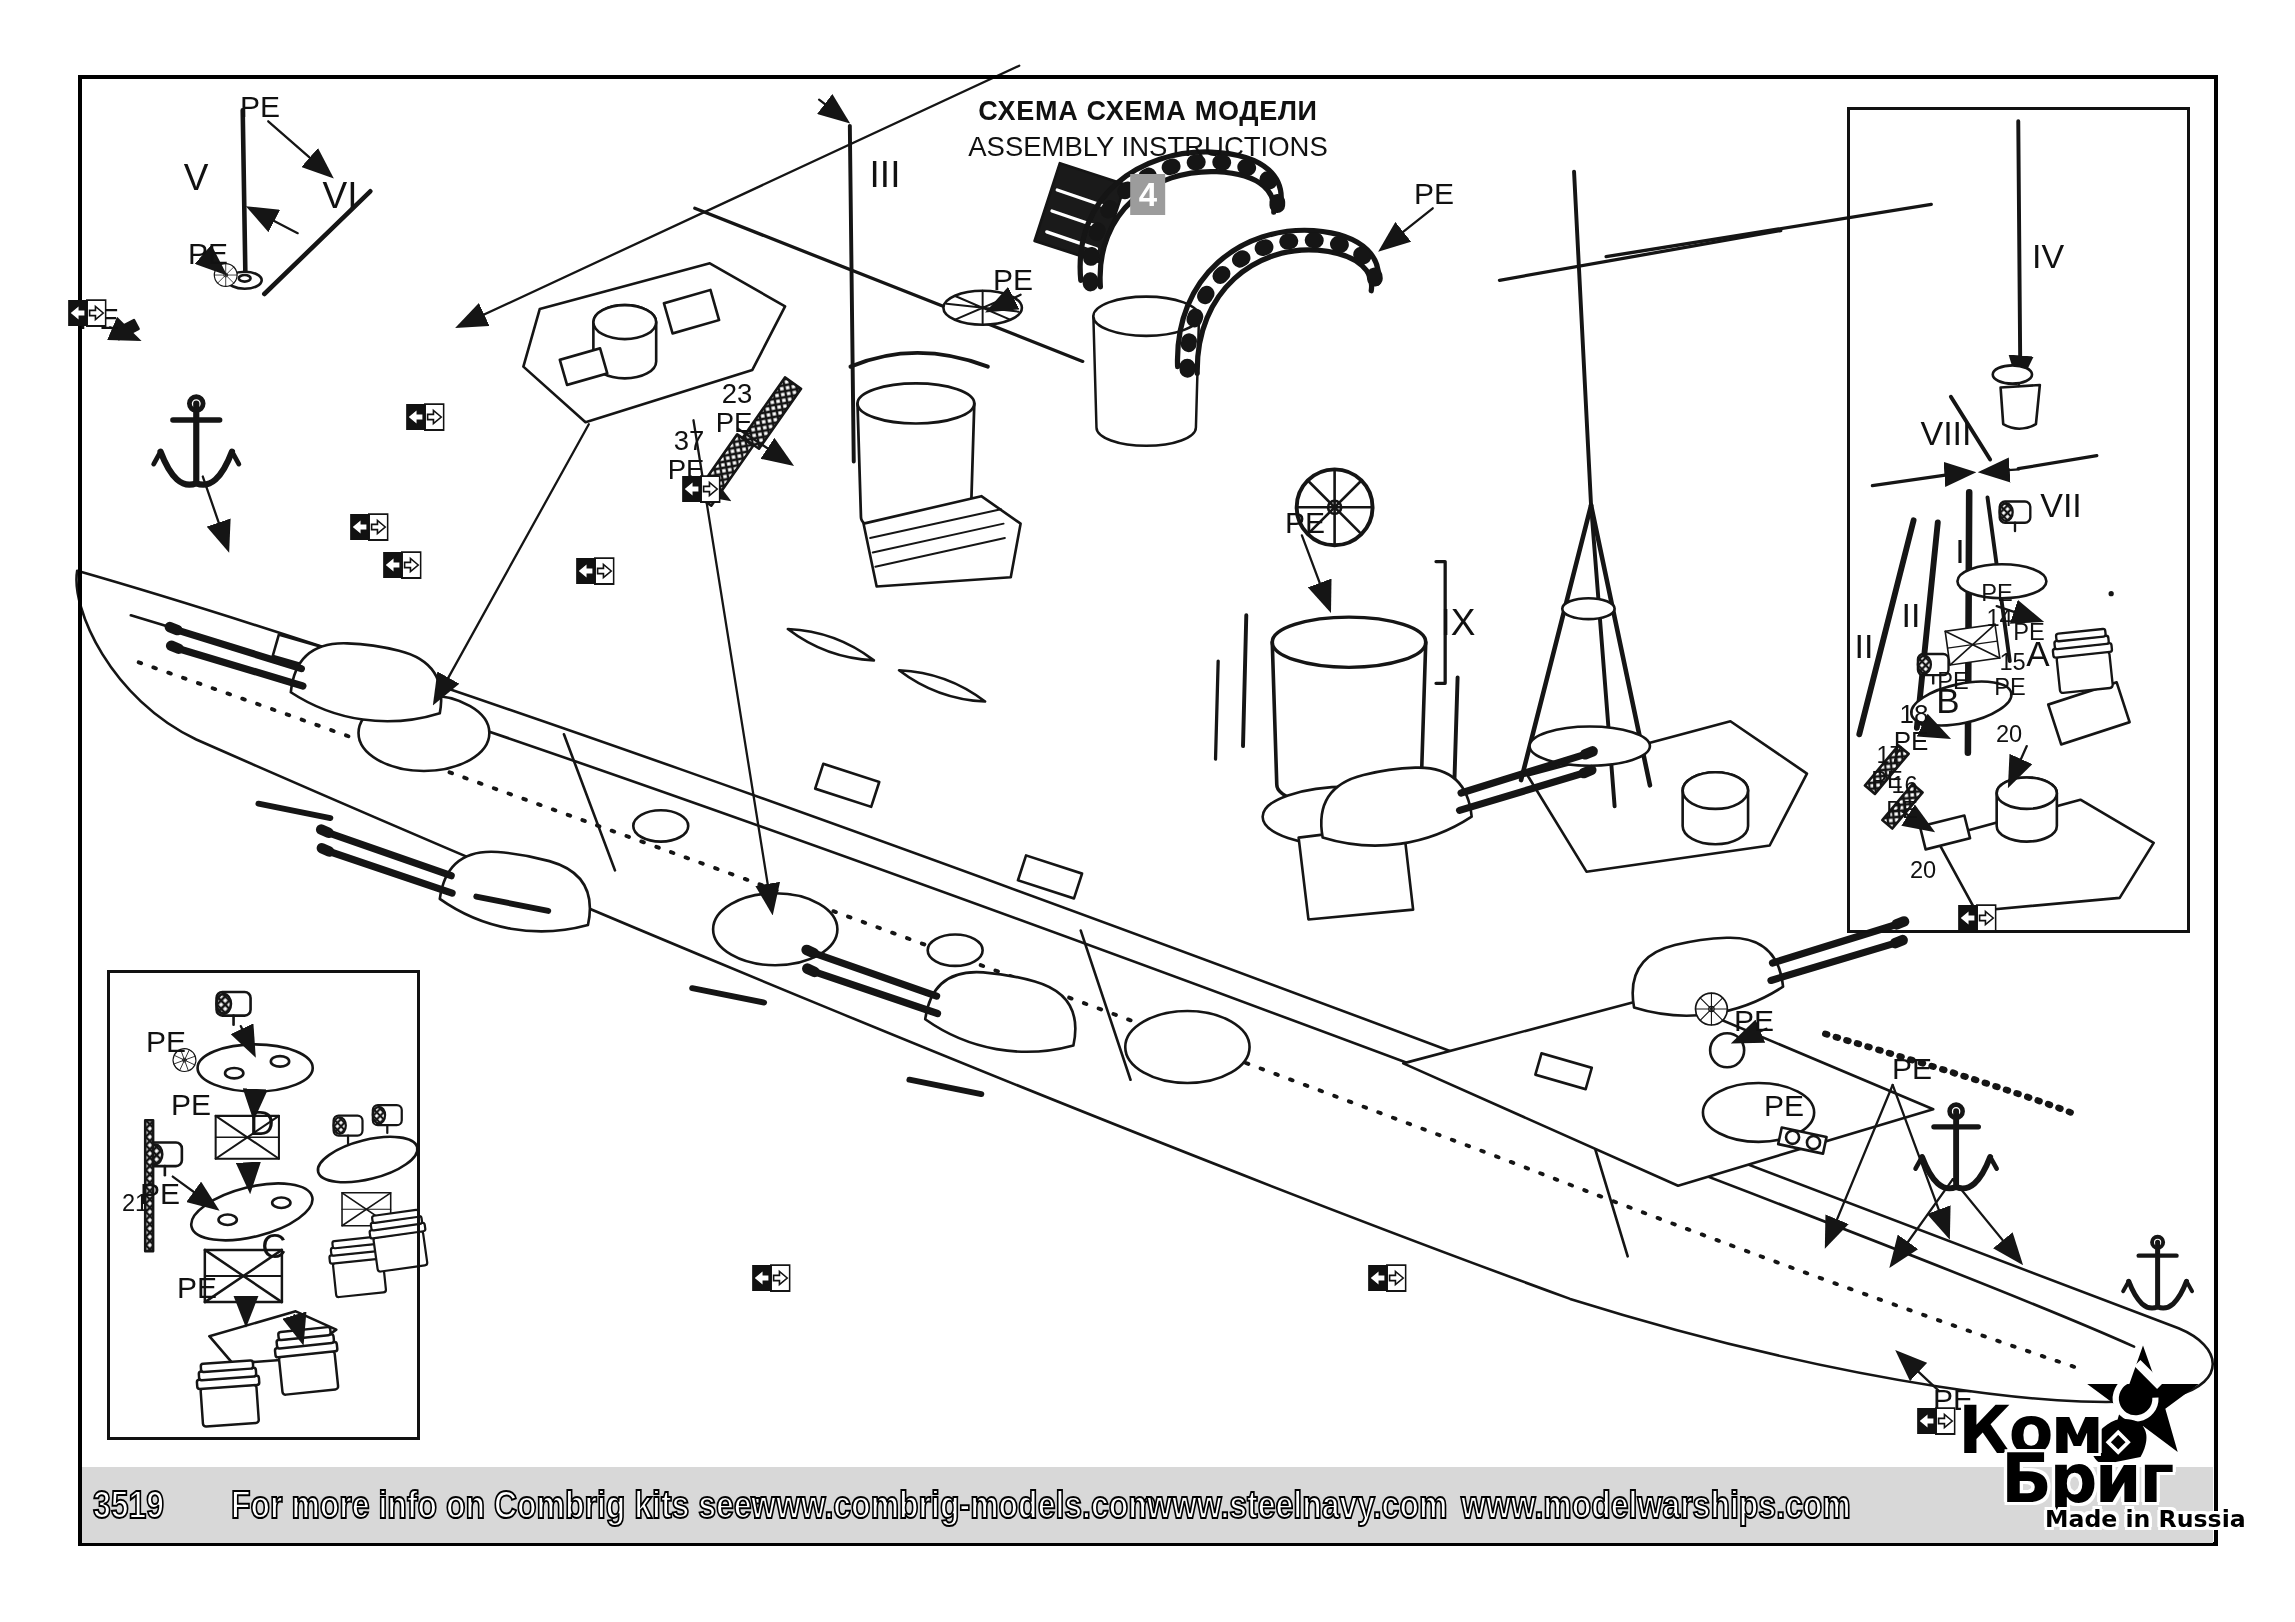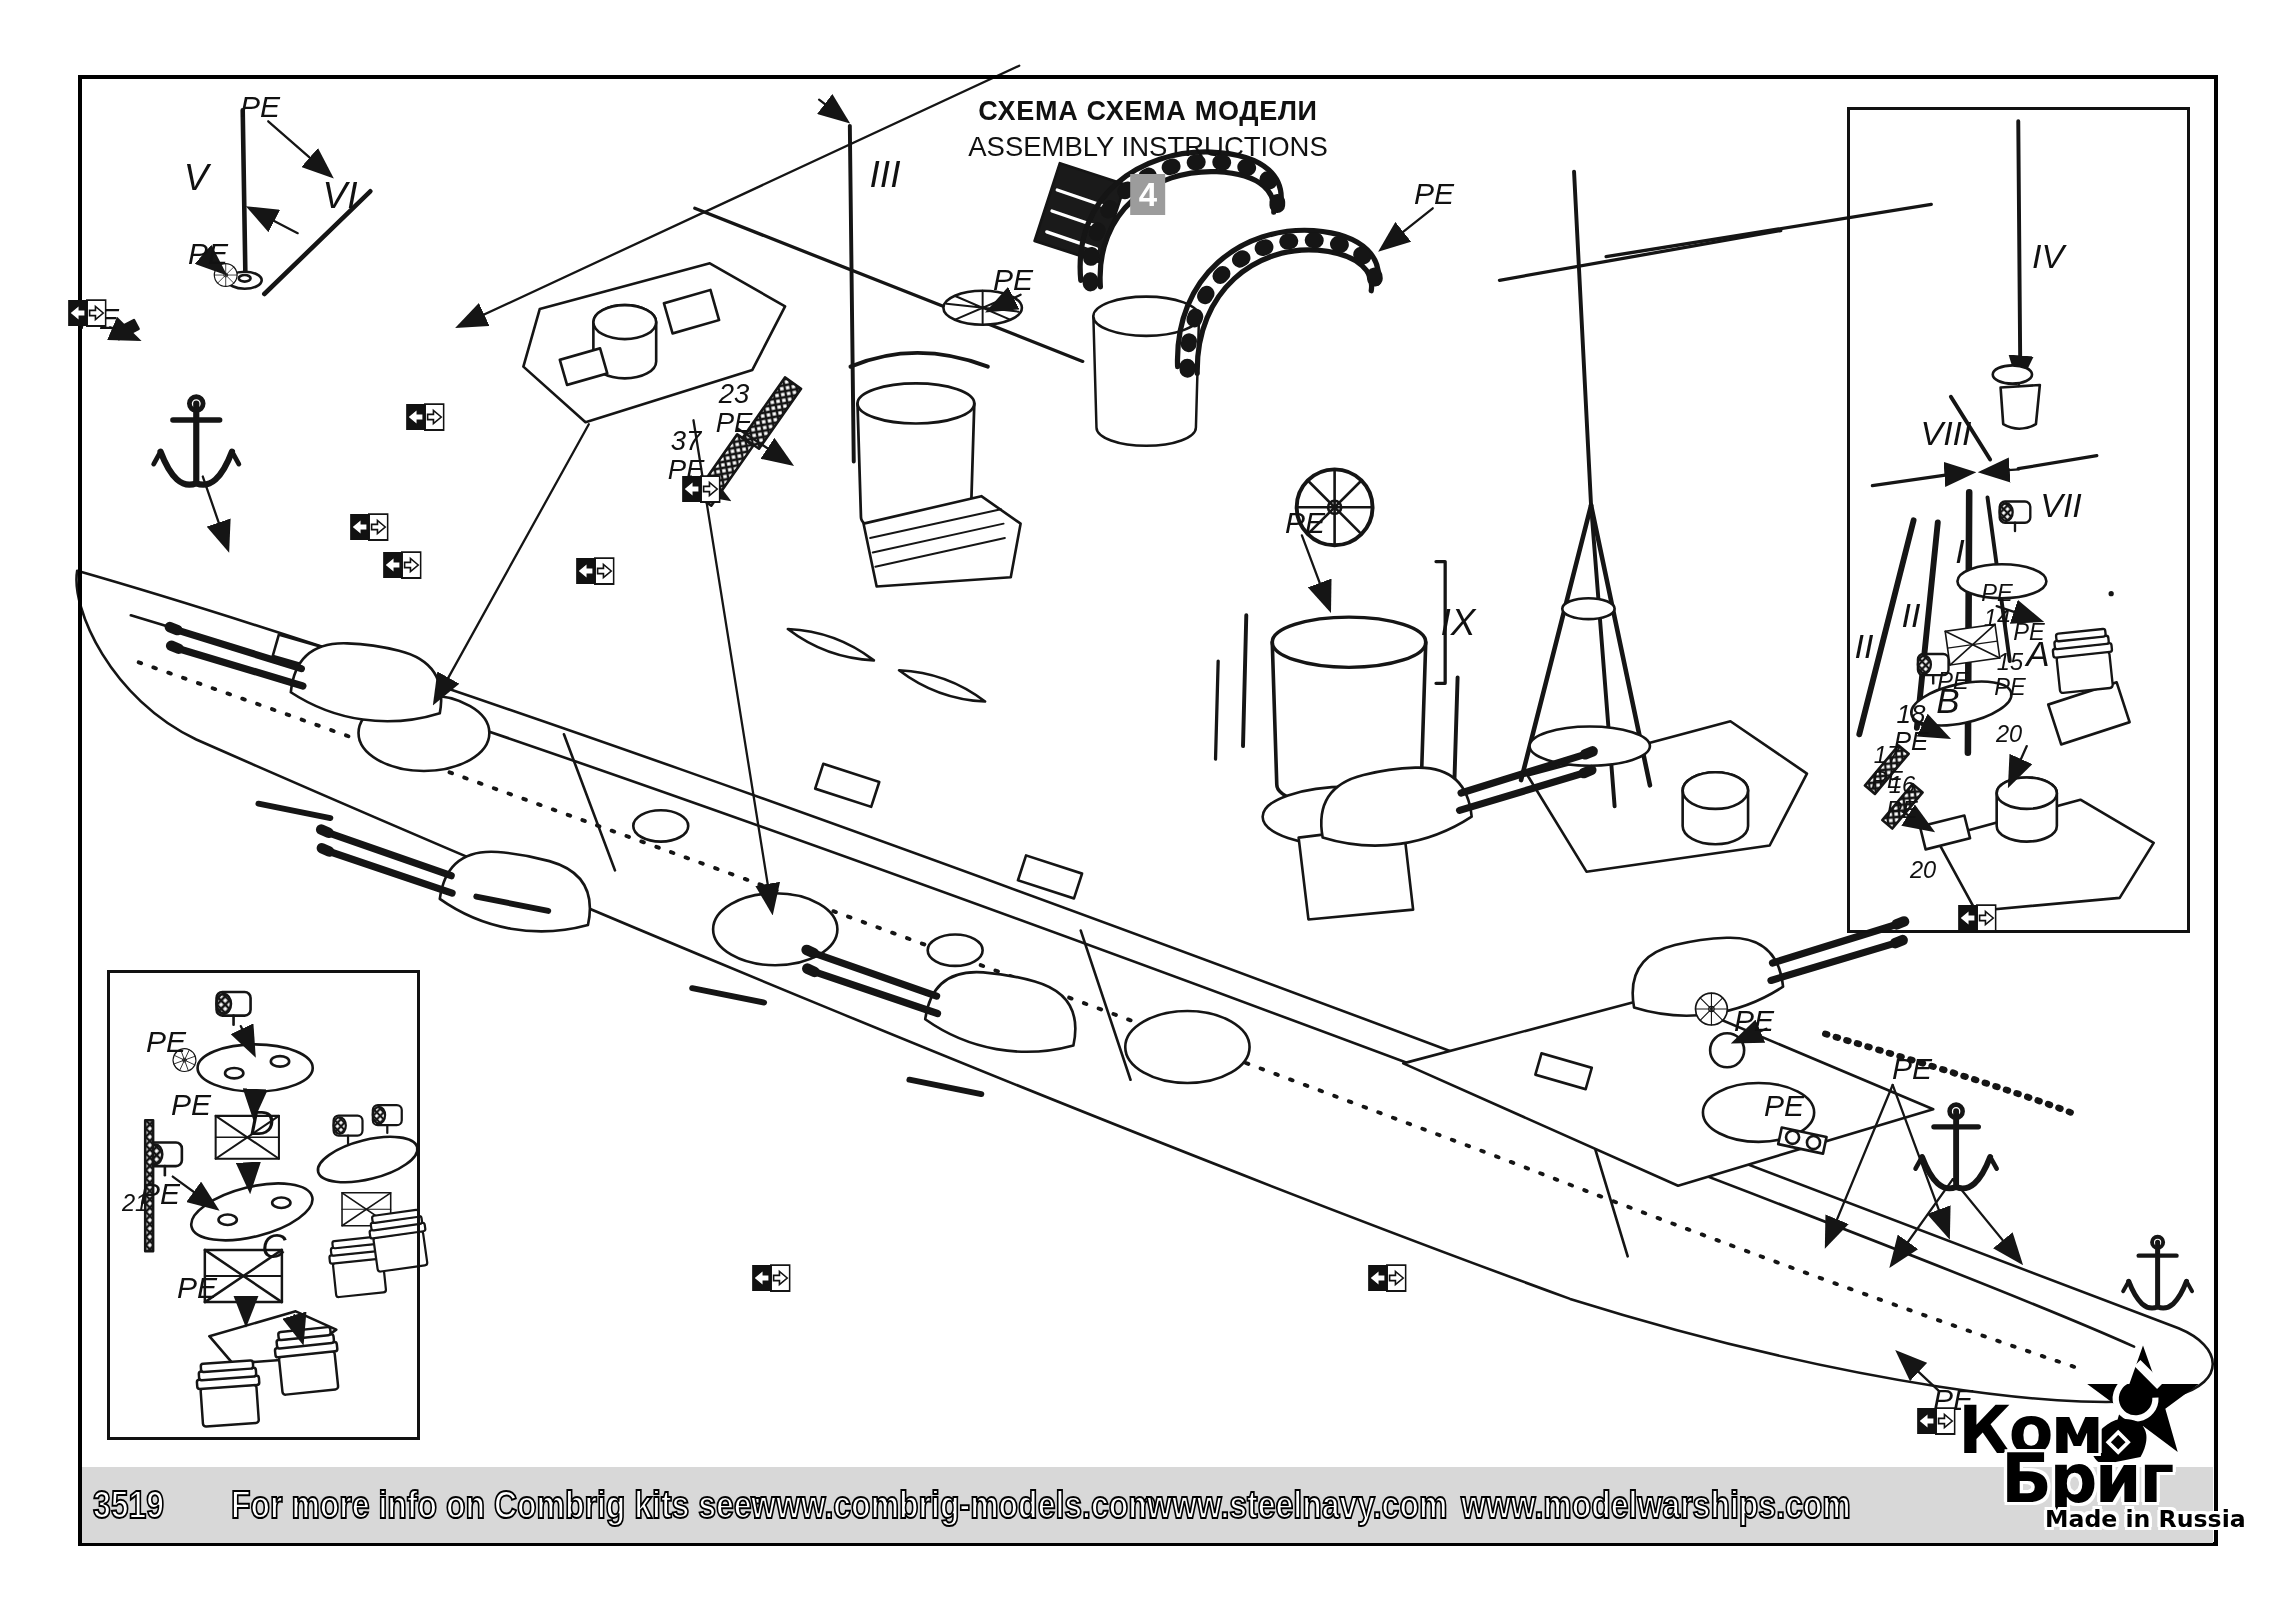--- a/index.html
+++ b/index.html
@@ -20,22 +20,22 @@
           font-weight:bold;font-size:39px;color:#fff;-webkit-text-stroke:2px #000;white-space:nowrap;}
   #f-kit{left:10.5px;} #f-info{left:149px;} #f-u1{left:669px;} #f-u2{left:1065px;} #f-u3{left:1379px;}
   #logo{position:absolute;left:1953px;top:1334px;width:268px;height:203px;}
   .logo-word{position:absolute;font-family:"DejaVu Sans",sans-serif;font-weight:bold;color:#000;white-space:nowrap;
      text-shadow:-3.3px 0 0 #fff,3.3px 0 0 #fff,0 -3.3px 0 #fff,0 3.3px 0 #fff,-2.6px -2.6px 0 #fff,2.6px -2.6px 0 #fff,-2.6px 2.6px 0 #fff,2.6px 2.6px 0 #fff;}
   #logo-kom{left:5.2px;top:59px;font-size:65px;letter-spacing:-2.6px;}
   #logo-brig{left:48px;top:106px;font-size:67px;letter-spacing:-2.6px;}
   #logo-made{left:92px;top:171px;font-size:23.6px;letter-spacing:0;}
   #logo-star{position:absolute;left:128px;top:9.2px;width:124px;height:124px;}
   #callouts{position:absolute;left:0;top:0;width:2295px;height:1623px;}
-  .callout{position:absolute;transform:translate(-50%,-50%);color:#111;text-align:center;
-           line-height:1.04;white-space:pre-line;font-family:"Liberation Sans",sans-serif;font-style:italic;}
+  .callout{position:absolute;transform:translate(-50%,-50%);color:#111;text-align:right;
+           line-height:1.04;white-space:pre-line;font-family:"Liberation Sans",sans-serif;}
   .mirror-icon{position:absolute;width:39px;height:27.5px;transform:translate(-50%,-50%);}
   .mirror-icon svg{width:100%;height:100%;display:block;}
 </style>
 </head>
 <body>
 
 <div id="page">
 
   <svg id="art" viewBox="0 0 3508 2480" stroke="#151515" fill="none" stroke-width="4" stroke-linecap="round" stroke-linejoin="round">
     <defs>

